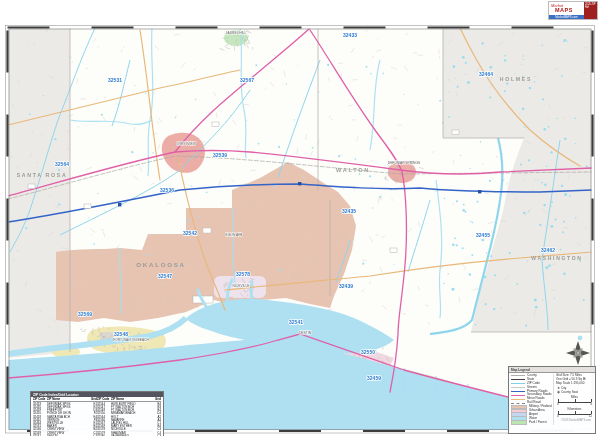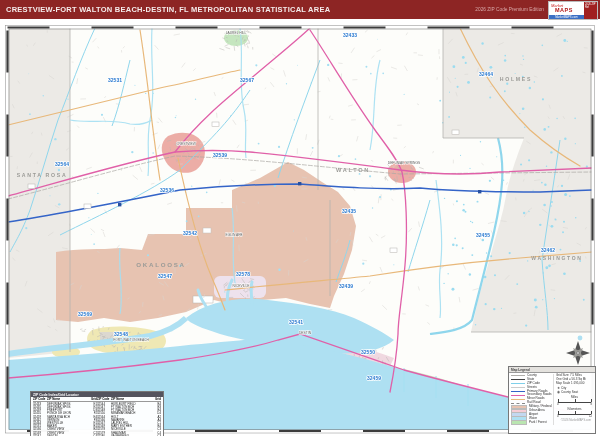--- a/index.html
+++ b/index.html
@@ -54,24 +54,20 @@
   .sb-bar{position:relative;height:3px;margin:0 2px;border-bottom:.8px solid #444;}
   .sb-bar i{position:absolute;bottom:0;width:.8px;height:3px;background:#444;}
   .sb-ends{display:flex;justify-content:space-between;font-size:2.8px;color:#333;line-height:3px;margin:0 1px;}
   .copyright{font-size:2.7px;color:#999;text-align:right;padding-right:2px;margin-top:1px;}
 </style>
 </head>
 <body>
 
 <div class="page">
 
-  <div class="hdr">
-    <div class="hdr-title">CRESTVIEW-FORT WALTON BEACH-DESTIN, FL METROPOLITAN STATISTICAL AREA</div>
-    <div class="hdr-edition">2026 ZIP Code Premium Edition</div>
-  </div>
   <div class="logo">
     <div class="logo-left">
       <span class="logo-market">Market</span>
       <span class="logo-maps">MAPS</span>
       <span class="logo-web">MarketMAPS.com</span>
     </div>
     <div class="logo-badge">2026 ZIP Ref</div>
   </div>
 
   <svg class="map" width="600" height="436" viewBox="0 0 600 436">

